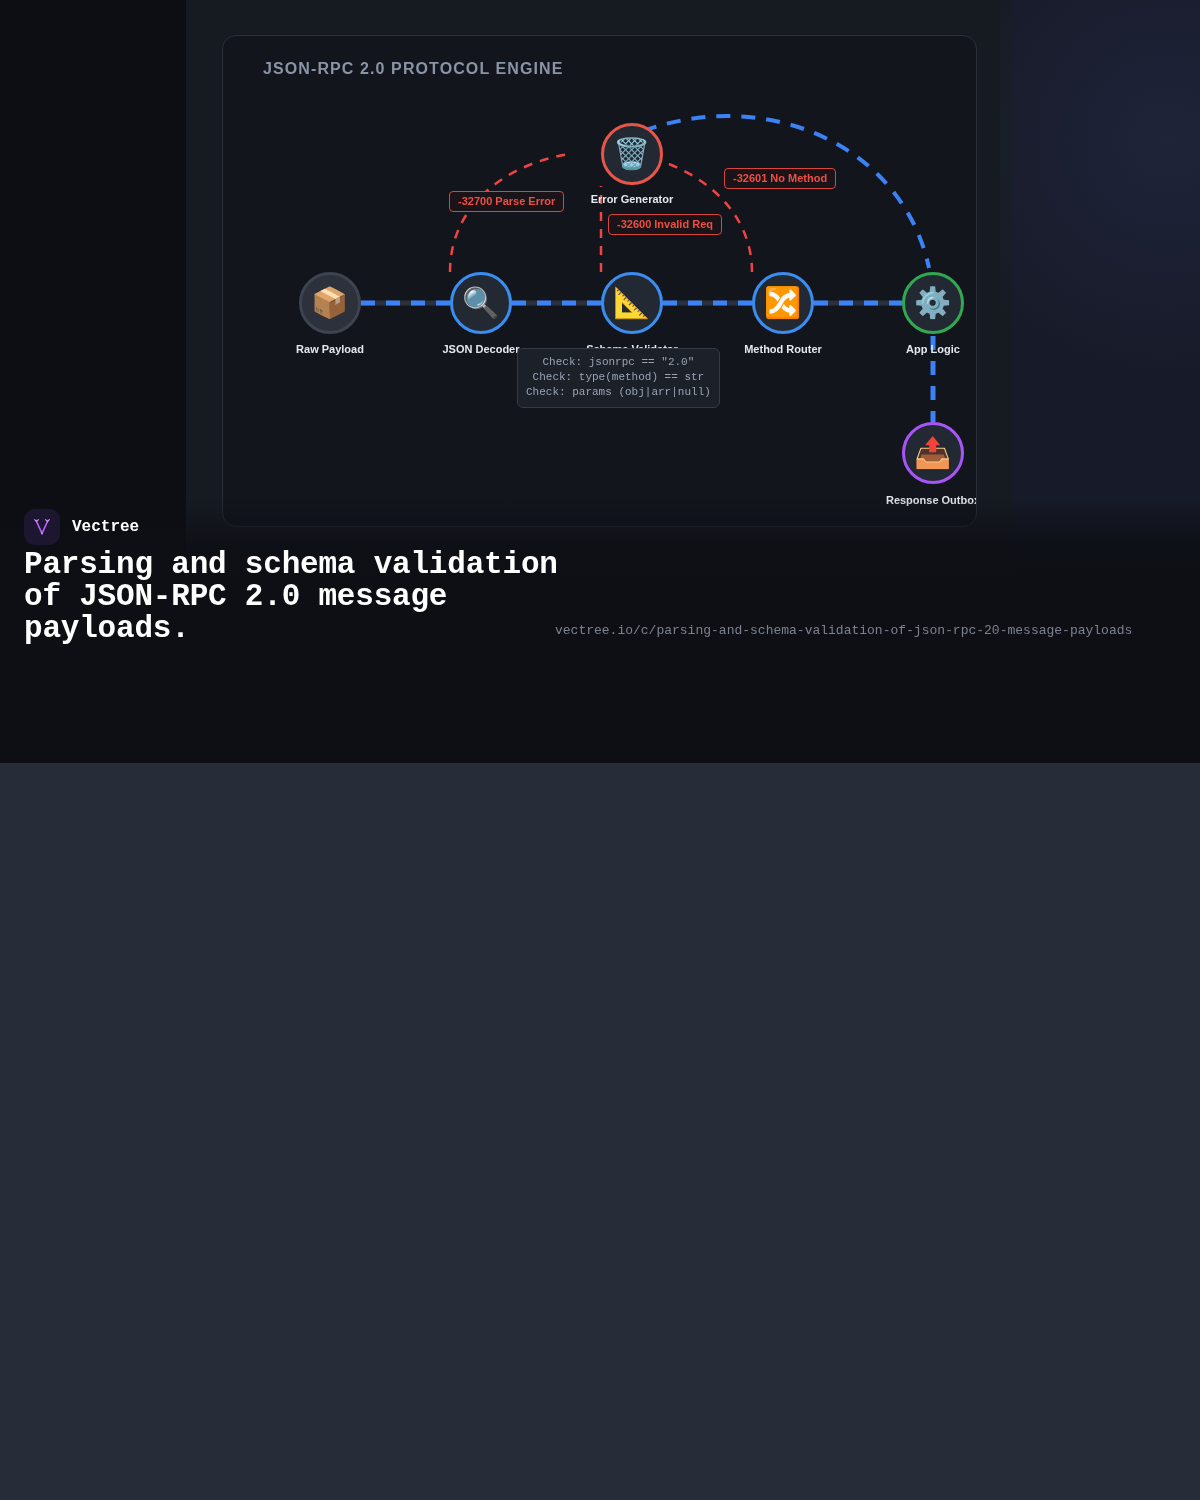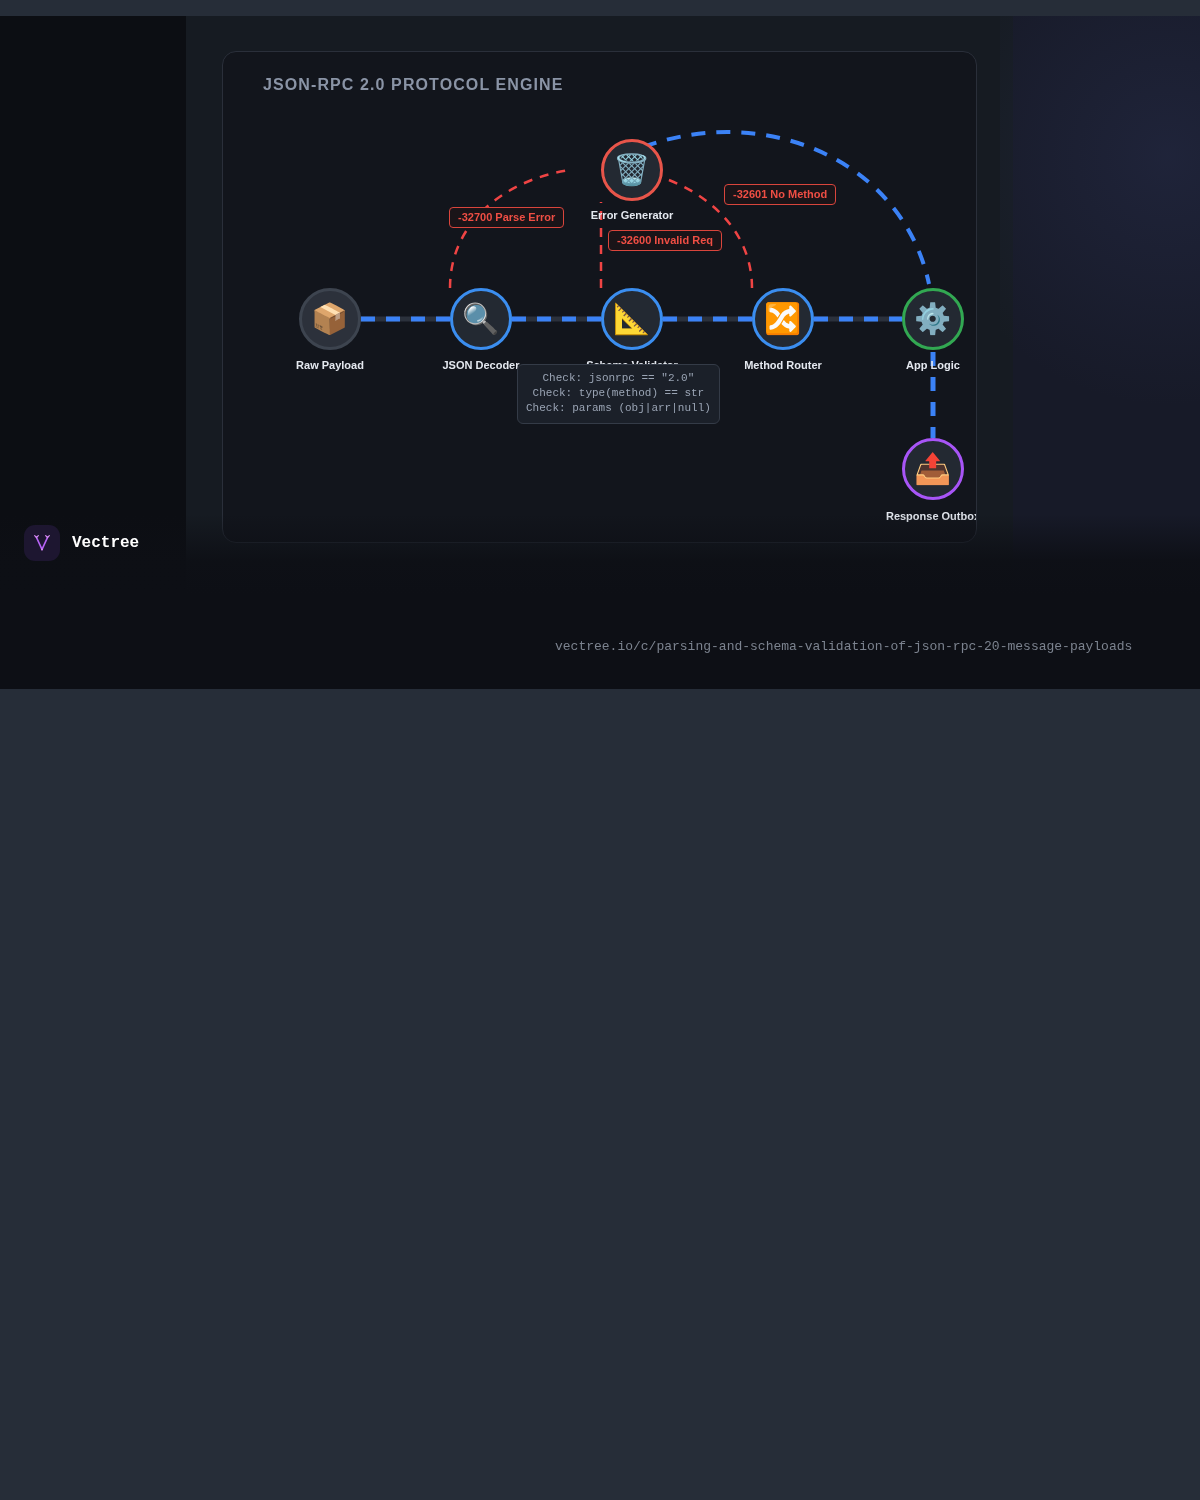--- a/index.html
+++ b/index.html
@@ -6,21 +6,21 @@
   html, body { width:1200px; height:1500px; }
   body {
     background:#262d38;
     font-family:"Liberation Sans", sans-serif;
     overflow:hidden;
     position:relative;
   }
 
   
   .hero {
-    position:absolute; left:0; top:16px; width:1200px; height:673px;
+    position:absolute; left:0; top:0; width:1200px; height:763px;
     background:#0d0f15;
     overflow:hidden;
   }
   .bg-band-left {
     position:absolute; left:0; top:0; width:186px; height:673px;
     background:#0c0e13;
   }
   .bg-band-mid {
     position:absolute; left:186px; top:0; width:827px; height:673px;
     background:#161b22;
@@ -226,14 +226,15 @@
     <div class="brand-logo">
       <svg width="22" height="22" viewBox="0 0 24 24" fill="none">
         <path d="M6 6 L12 19 L18 6" stroke="#b663f5" stroke-width="1.8" stroke-linecap="round" stroke-linejoin="round"></path>
         <path d="M6 6 L4 4 M6 6 L8 4 M18 6 L16 4 M18 6 L20 4" stroke="#d98bf7" stroke-width="1.3" stroke-linecap="round"></path>
         <circle cx="12" cy="19" r="1.1" fill="#d98bf7"></circle>
       </svg>
     </div>
     <div class="brand-name">Vectree</div>
   </div>
 
+  <div class="headline">Parsing and schema validation of JSON-RPC 2.0 message payloads.</div>
   <div class="url">vectree.io/c/parsing-and-schema-validation-of-json-rpc-20-message-payloads</div>
 </div>
 
 </body></html>

